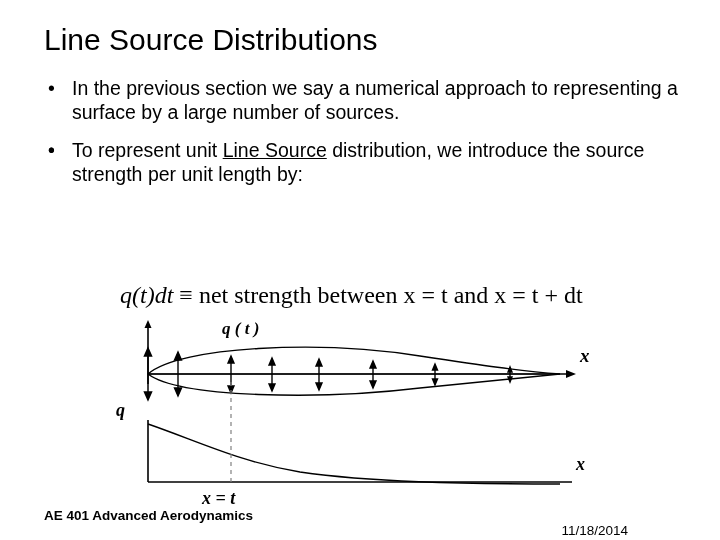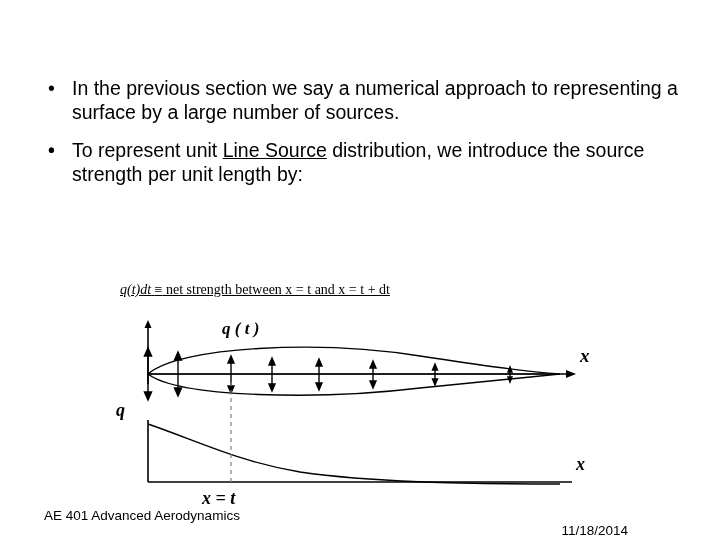--- a/index.html
+++ b/index.html
@@ -50,23 +50,22 @@
     font-size: 19.5px;
     line-height: 24px;
   }
   .bullet u {
   }
   .eqn {
     position: absolute;
     left: 120px;
     top: 282px;
     font-family: "Liberation Serif", serif;
-    font-size: 14px;
+    font-size: 24px;
     white-space: nowrap;
-    text-decoration: underline;
   }
   .eqn .ital {
     font-style: italic;
   }
   .figure {
     position: absolute;
     left: 90px;
     top: 312px;
     width: 520px;
     height: 195px;
@@ -76,20 +75,21 @@
     left: 0;
     top: 508px;
     width: 720px;
     height: 24px;
     font-size: 13.5px;
   }
   .footer .left {
     position: absolute;
     left: 44px;
     top: 0;
+    font-weight: bold;
   }
   .footer .center {
     position: absolute;
     left: 0;
     top: 0;
     width: 720px;
     text-align: center;
   }
   .footer .right {
     position: absolute;
@@ -100,20 +100,21 @@
     font-family: "Liberation Serif", serif;
     font-style: italic;
     font-weight: bold;
   }
 </style>
 </head>
 <body>
 
 <div class="slide">
 
+  <div class="title">Line Source Distributions</div>
 
   <div class="bullets">
 
     <div class="bullet">
       <span class="dot">•</span>
       <span><span>In the previous section we say a numerical approach to representing a surface by a large number of sources.</span></span>
     </div>
 
     <div class="bullet">
       <span class="dot">•</span>

